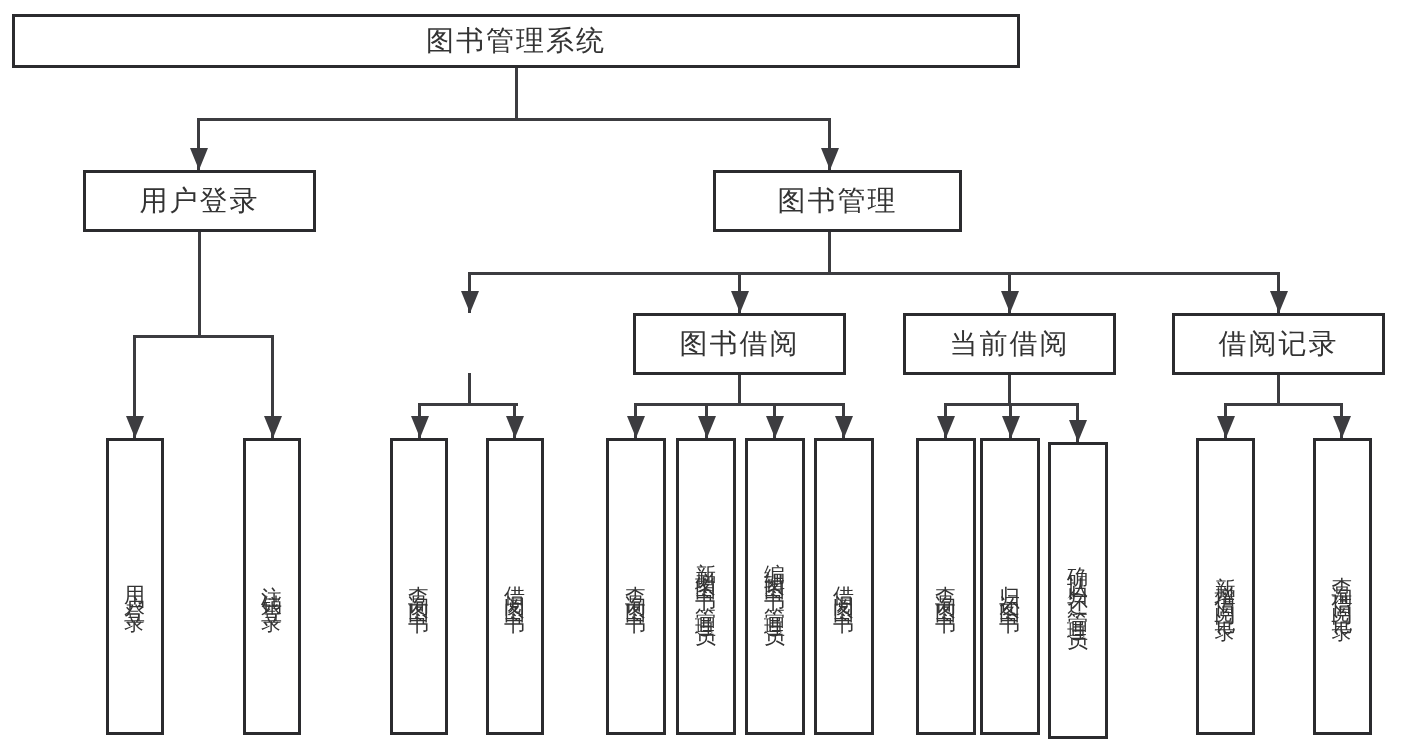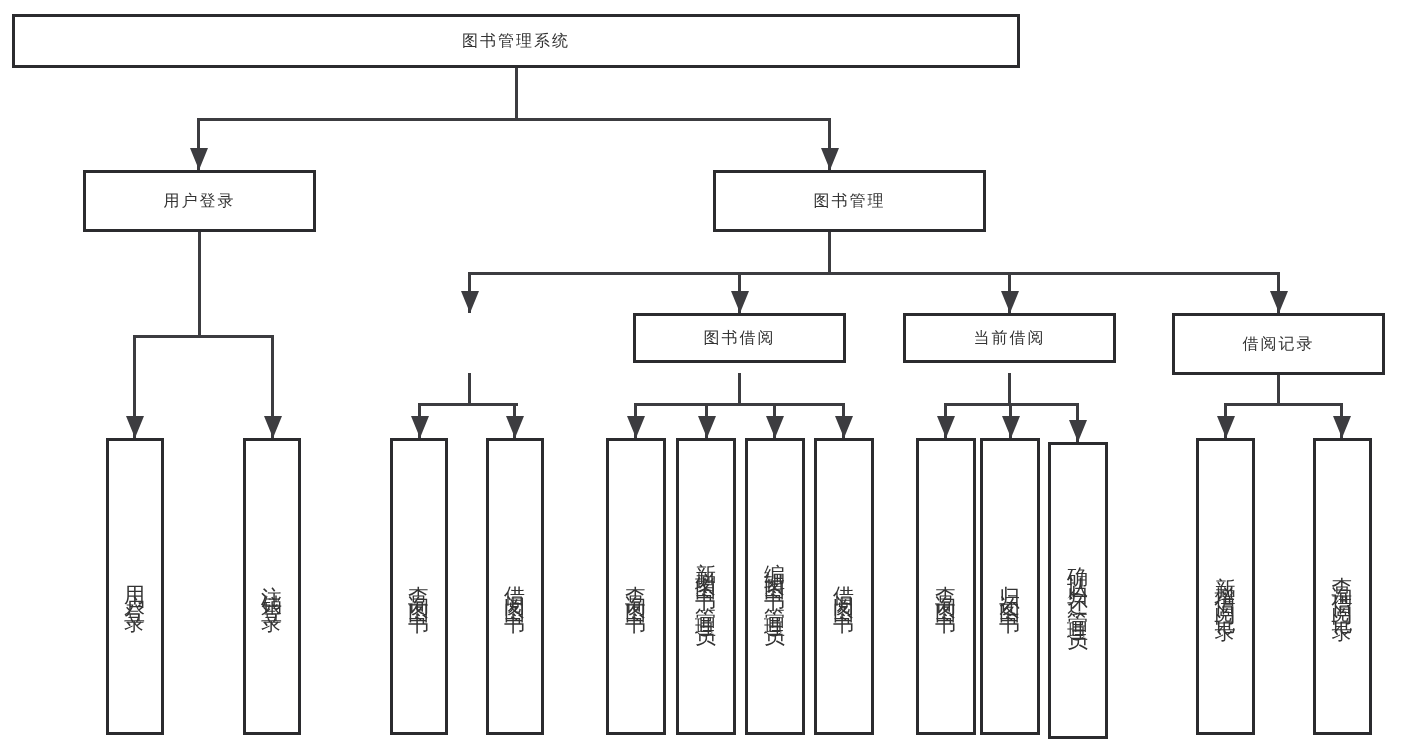--- a/index.html
+++ b/index.html
@@ -8,21 +8,21 @@
     font-family:"Liberation Sans",sans-serif;color:var(--text,#333);
   }
   .vl{position:absolute;width:3px;background:var(--line,#3c3c40);}
   .hl{position:absolute;height:3px;background:var(--line,#3c3c40);}
   .arrow{position:absolute;width:0;height:0;
     border-left:9px solid transparent;border-right:9px solid transparent;
     border-top:22px solid var(--line,#3c3c40);}
   .hbox{position:absolute;box-sizing:border-box;background:#fff;
     border:3px solid var(--border,#2b2b2e);
     display:flex;align-items:center;justify-content:center;
-    font-size:16px;letter-spacing:2px;color:var(--text,#333);z-index:2;}
+    font-size:28px;letter-spacing:2px;color:var(--text,#333);z-index:2;}
   .vbox{position:absolute;box-sizing:border-box;background:#fff;
     border:3px solid var(--border,#2b2b2e);
     display:flex;align-items:center;justify-content:center;z-index:2;}
   .vtext{writing-mode:vertical-rl;text-orientation:mixed;
     font-size:21px;letter-spacing:9px;line-height:1.1;color:var(--text,#333);}
   .watermark{position:absolute;left:1183px;top:716px;z-index:5;
     font-size:19px;letter-spacing:1px;color:var(--watermark,#c9ccd6);opacity:.92;}
 </style>
 </head>
 <body>
@@ -84,24 +84,24 @@
   <div class="vl" style="left:1277px;top:373px;height:33px"></div>
   <div class="hl" style="left:1224px;top:403px;width:119px"></div>
   <div class="vl" style="left:1224px;top:403px;height:35px"></div>
   <div class="vl" style="left:1340px;top:403px;height:35px"></div>
   <div class="arrow" style="left:1217px;top:416px"></div>
   <div class="arrow" style="left:1333px;top:416px"></div>
 
   <div class="hbox" style="left:12px;top:14px;width:1008px;height:54px">图书管理系统</div>
 
   <div class="hbox" style="left:83px;top:170px;width:233px;height:62px">用户登录</div>
-  <div class="hbox" style="left:713px;top:170px;width:273px;height:62px">图书管理</div>
+  <div class="hbox" style="left:713px;top:170px;width:249px;height:62px">图书管理</div>
 
-  <div class="hbox" style="left:633px;top:313px;width:213px;height:50px">图书借阅</div>
-  <div class="hbox" style="left:903px;top:313px;width:213px;height:50px">当前借阅</div>
+  <div class="hbox" style="left:633px;top:313px;width:213px;height:62px">图书借阅</div>
+  <div class="hbox" style="left:903px;top:313px;width:213px;height:62px">当前借阅</div>
   <div class="hbox" style="left:1172px;top:313px;width:213px;height:62px">借阅记录</div>
 
   <div class="vbox" style="left:106px;top:438px;width:58px;height:297px">
     <span class="vtext">用户登录</span>
   </div>
   <div class="vbox" style="left:243px;top:438px;width:58px;height:297px">
     <span class="vtext">注销登录</span>
   </div>
 
   <div class="vbox" style="left:390px;top:438px;width:58px;height:297px">

